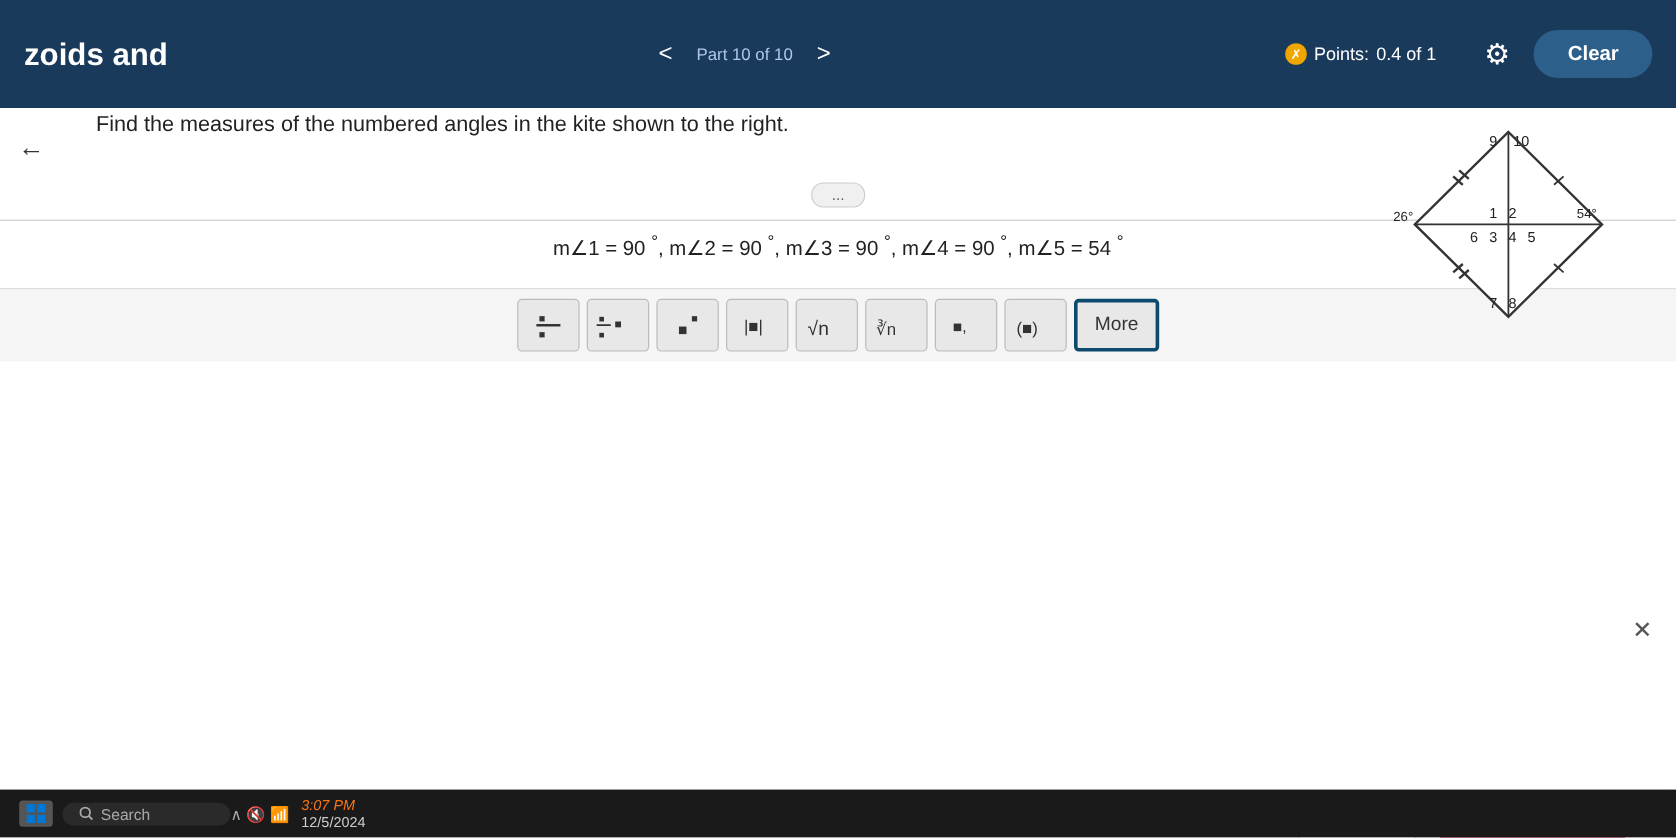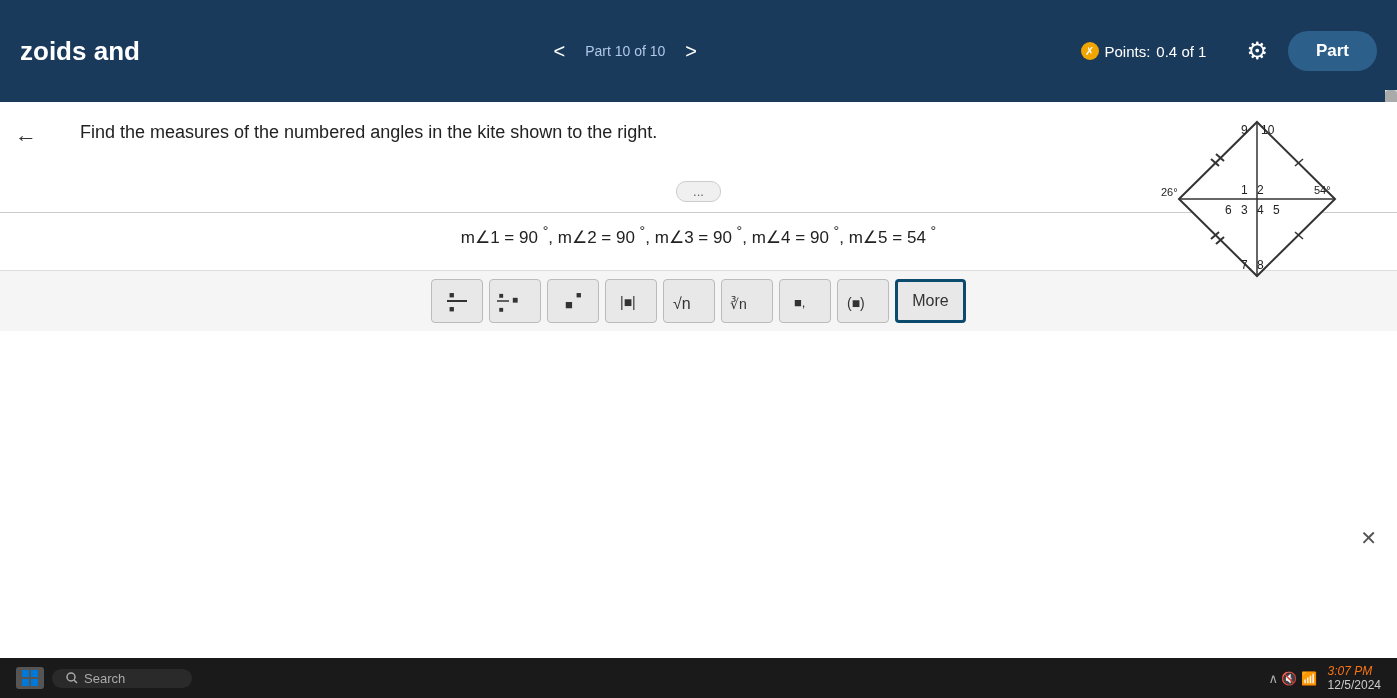--- a/index.html
+++ b/index.html
@@ -8,21 +8,21 @@
       background: #e8e8e8;
       width: 1397px;
       height: 698px;
       overflow: hidden;
       position: relative;
     }
 
     
     .header {
       background: #1a3a5c;
-      height: 102px;
+      height: 90px;
       display: flex;
       align-items: center;
       padding: 0 20px;
       position: relative;
     }
     .header-left {
       color: white;
       font-size: 26px;
       font-weight: bold;
       min-width: 150px;
@@ -113,21 +113,21 @@
       position: absolute;
       left: 15px;
       top: 20px;
       font-size: 22px;
       color: #333;
       cursor: pointer;
     }
 
     
     .question-area {
-      padding: 20px 60px 20px 60px;
+      padding: 3px 60px 20px 60px;
       position: relative;
     }
 
     .question-text {
       font-size: 18px;
       color: #222;
       margin-bottom: 10px;
       margin-left: 20px;
     }
 
@@ -268,21 +268,20 @@
       cursor: pointer;
       font-weight: bold;
     }
 
     
     .taskbar {
       background: #1a1a1a;
       height: 40px;
       display: flex;
       align-items: center;
-      justify-content: space-between;
       padding: 0 16px;
       position: absolute;
       bottom: 0;
       left: 0;
       right: 0;
     }
     .taskbar-left {
       display: flex;
       gap: 8px;
       align-items: center;
@@ -354,21 +353,21 @@
     </div>
   </div>
   <div class="header-score">
     <div class="points">
       <span class="points-icon">✗</span>
       <span>Points:</span>
       <span>0.4 of 1</span>
     </div>
   </div>
   <span class="gear-icon">⚙</span>
-  <button class="save-btn">Part</button>
+  <button class="save-btn">Clear</button>
 </div>
 
 <div class="scrollbar">
   <div class="scrollbar-thumb"></div>
 </div>
 
 <div class="main-content">
 
   <span class="back-arrow">←</span>
 

